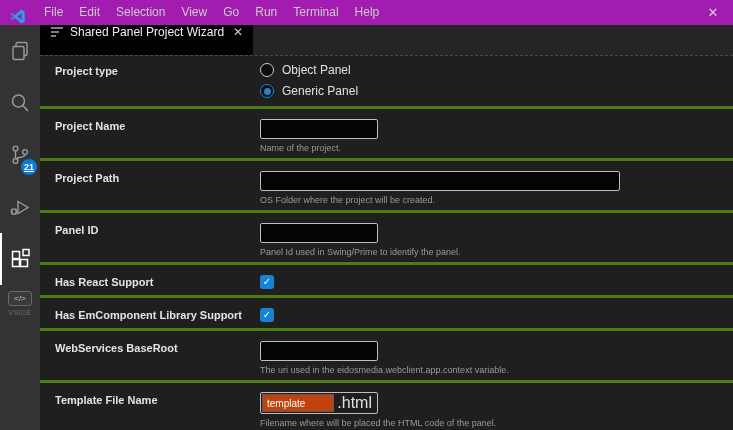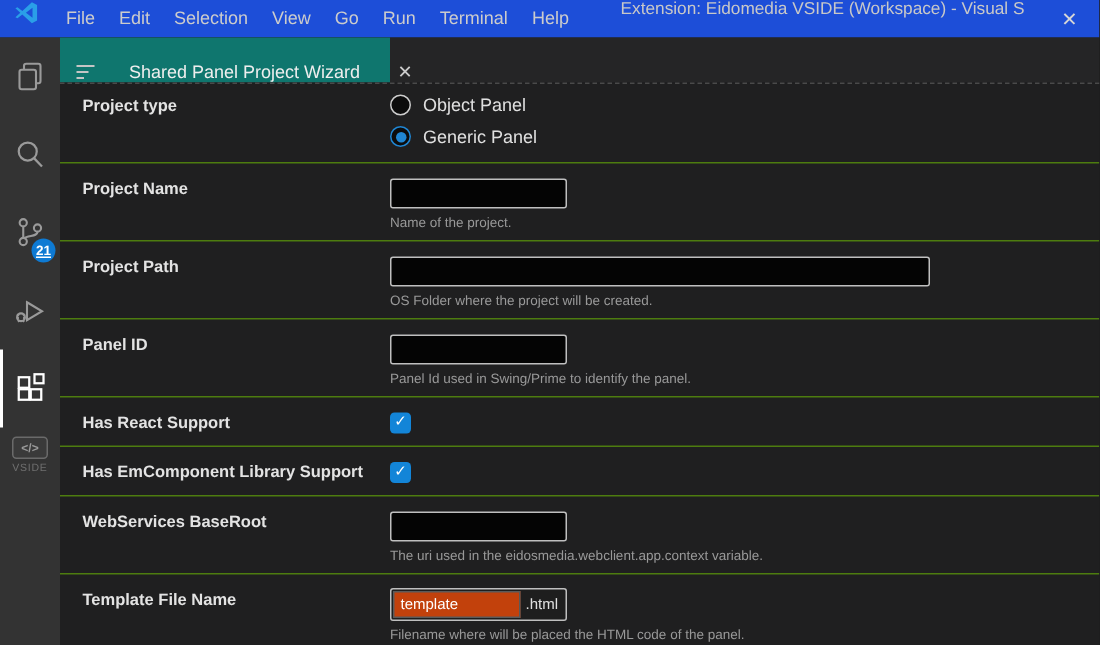--- a/index.html
+++ b/index.html
@@ -1,20 +1,20 @@
 <!DOCTYPE html>
 <html><head>
 <meta charset="utf-8">
 <style>
   * { margin:0; padding:0; box-sizing:border-box; }
   html,body { width:733px; height:430px; overflow:hidden; background:#1e1e1e;
               font-family:"Liberation Sans", sans-serif; }
 
   
-  .titlebar { height:25px; background:#1d4ed8; display:flex; align-items:flex-start;
+  .titlebar { height:25px; background:#a21caf; display:flex; align-items:flex-end;
               color:#cccccc; font-size:12px; }
   .logo { width:17px; height:17px; margin:0 10px 0 9px; flex:none; }
   .menu-item { padding:0 8px; height:25px; line-height:25px; cursor:default; }
   .tb-spacer { flex:1; }
   .win-title { font-size:11.5px; color:#c8c8c8; white-space:nowrap; margin-right:10px; }
   .win-close { width:40px; height:25px; display:flex; align-items:center; justify-content:center;
                font-size:13px; color:#d6d6d6; }
 
   
   .main { display:flex; height:405px; }
@@ -29,28 +29,28 @@
            background:#0e7ad3; color:#ffffff; font-size:9px; font-weight:bold;
            display:flex; align-items:center; justify-content:center; padding:0 3px;text-decoration:underline; }
   .vside-item { margin-top:6px; display:flex; flex-direction:column; align-items:center; color:#7d7d7d; }
   .vside-box { width:24px; height:15px; border:1px solid #6a6a6a; border-radius:3px; background:#3a3a3a;
                font-size:8px; font-weight:bold; color:#9a9a9a; display:flex; align-items:center; justify-content:center; }
   .vside-label { font-size:7px; color:#6f6f6f; margin-top:3px; letter-spacing:.5px; }
 
   
   .editor { flex:1; display:flex; flex-direction:column; min-width:0; }
   .tabstrip { height:30px; background:#252526; display:flex; flex:none; }
-  .tab { background:#0f766e; display:flex; align-items:flex-end; padding:0 10px; max-width:220px;gap:16px; }
+  .tab { background:#000000; display:flex; align-items:flex-start; padding:0 10px; max-width:220px; }
   .tab-icon { width:14px; height:14px; margin-right:6px; color:#c5c5c5; flex:none; }
   .tab-title { font-size:12px; color:#eeeeee; white-space:nowrap; }
   .tab-close { margin-left:9px; font-size:12px; color:#cccccc; }
 
   
   .form { flex:1; background:#1f1f20; border-top:1px dashed #4a4a4a; overflow:hidden; }
-  .frow { display:flex; padding:9px 15px 0 15px; border-bottom:1px solid #4d7c0f; }
+  .frow { display:flex; padding:9px 15px 0 15px; border-bottom:3px solid #4d7c0f; }
   .frow.h53 { height:53px; padding-top:7px; }
   .frow.h52 { height:52px; }
   .frow.h33 { height:33px; }
   .frow.last { border-bottom:none; height:41px; }
   .flabel { width:205px; flex:none; font-size:11px; font-weight:bold; color:#e3e3e3; padding-top:2px; }
   .fctrl { flex:1; min-width:0; }
 
   .txt { width:118px; height:20px; background:#040404; border:1px solid #bfbfbf; border-radius:2px;
          color:#ffffff; font-size:10px; padding:0 5px; outline:none;
          font-family:"Liberation Sans", sans-serif; }
@@ -65,39 +65,38 @@
   .radio-label { font-size:12px; color:#e0e0e0; }
 
   .checkbox { width:14px; height:14px; border-radius:3px; background:#1385d8; color:#ffffff;
               font-size:10px; line-height:14px; text-align:center; margin-top:1px; }
 
   .suffix-wrap { width:118px; height:22px; border:1px solid #bfbfbf; border-radius:2px;
                  background:#1e1e1e; display:flex; align-items:stretch; overflow:hidden; }
   .suffix-wrap input { flex:1; min-width:0; background:#c2410c; border:1px solid #5a5a5a; margin:1px;
                        color:#ffffff; font-size:10px; padding:0 4px; outline:none;
                        font-family:"Liberation Sans", sans-serif; }
-  .suffix { flex:none; font-size:10px; color:#e0e0e0; display:flex; align-items:center; padding:0 5px 0 2px; }
+  .suffix { flex:none; font-size:16px; color:#e0e0e0; display:flex; align-items:center; padding:0 5px 0 2px; }
 </style>
 </head>
 <body>
 
 <div class="titlebar">
   <svg class="logo" viewBox="0 0 24 24">
     <path fill="#2a9fe8" d="M17.3 2.2 8.3 10.4 3.7 6.9 1.8 7.8l4.6 4.2-4.6 4.2 1.9.9 4.6-3.5 9 8.2 4.9-2.4V4.6L17.3 2.2zm.6 5.1v9.4L11.7 12l6.2-4.7z"></path>
   </svg>
   <span class="menu-item">File</span>
   <span class="menu-item">Edit</span>
   <span class="menu-item">Selection</span>
   <span class="menu-item">View</span>
   <span class="menu-item">Go</span>
   <span class="menu-item">Run</span>
   <span class="menu-item">Terminal</span>
   <span class="menu-item">Help</span>
   <span class="tb-spacer"></span>
-  <span class="win-title">Extension: Eidomedia VSIDE (Workspace) - Visual S</span>
   <span class="win-close">✕</span>
 </div>
 
 <div class="main">
 
   <div class="activitybar">
     <div class="act-item">
       <svg viewBox="0 0 24 24" fill="none" stroke="currentColor" stroke-width="1.4">
         <rect x="8" y="3.5" width="11" height="13" rx="1.5"></rect>
         <rect x="5" y="7.5" width="11" height="13" rx="1.5" fill="#333333"></rect>

